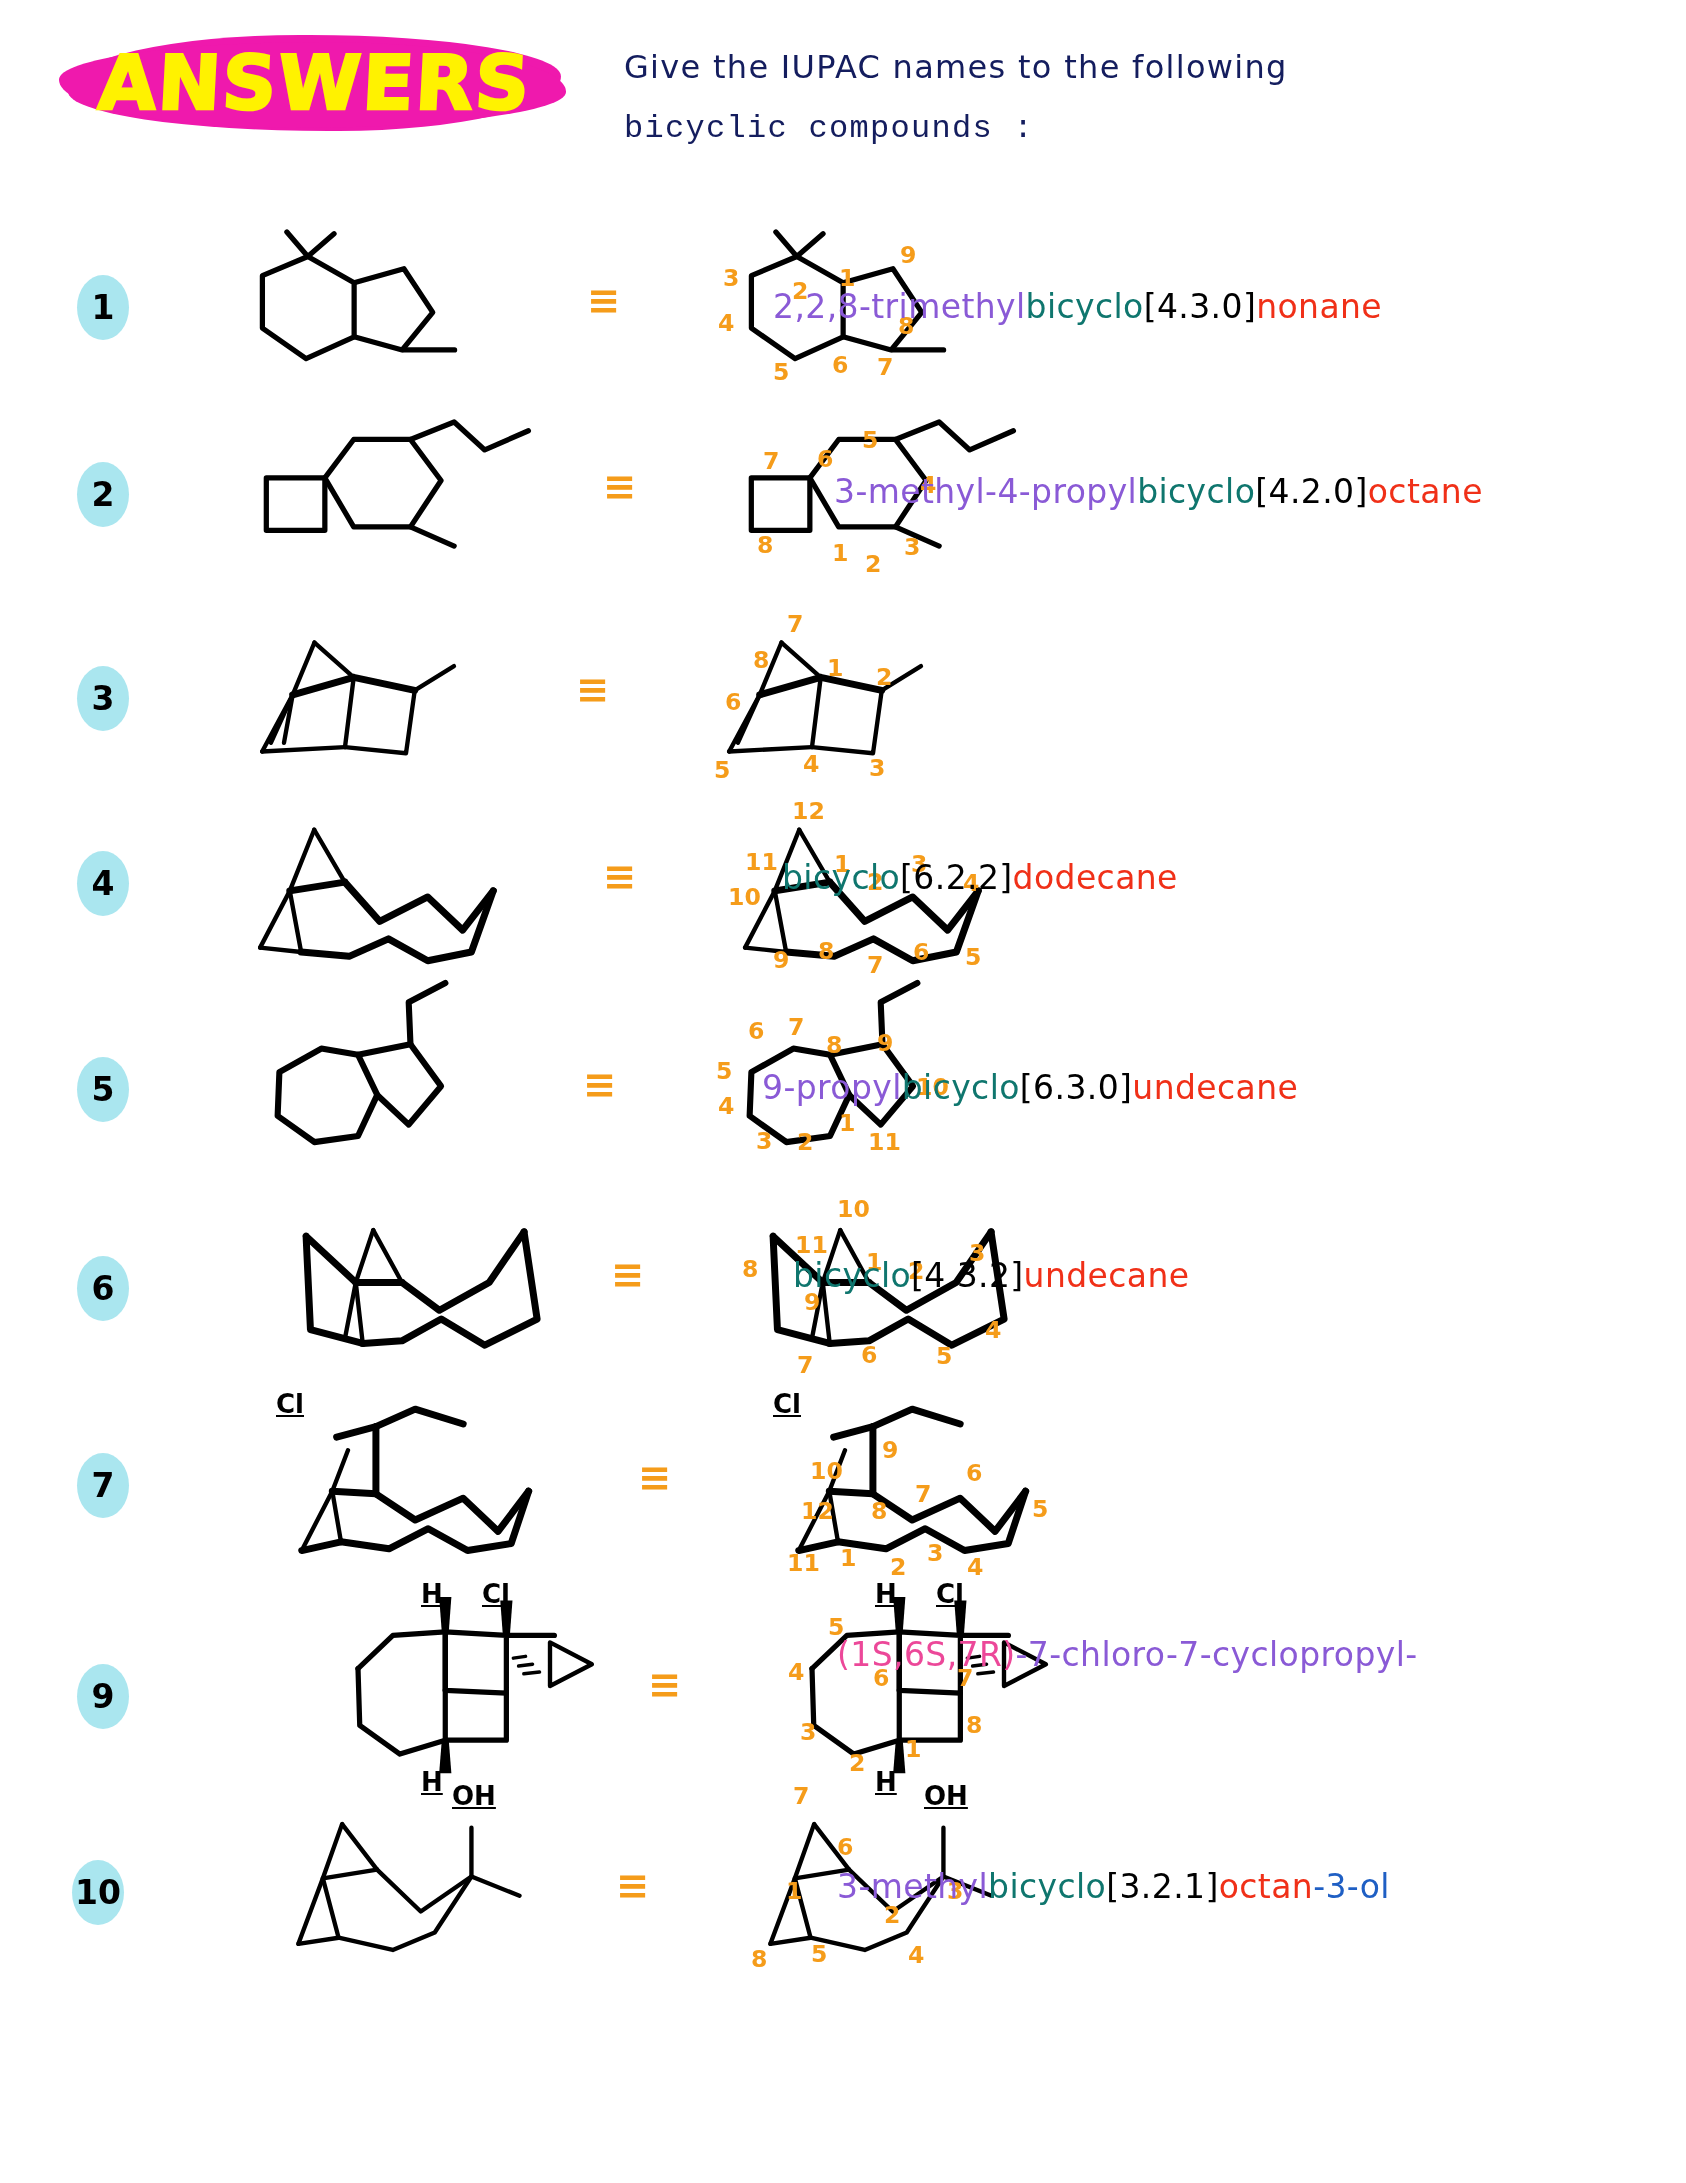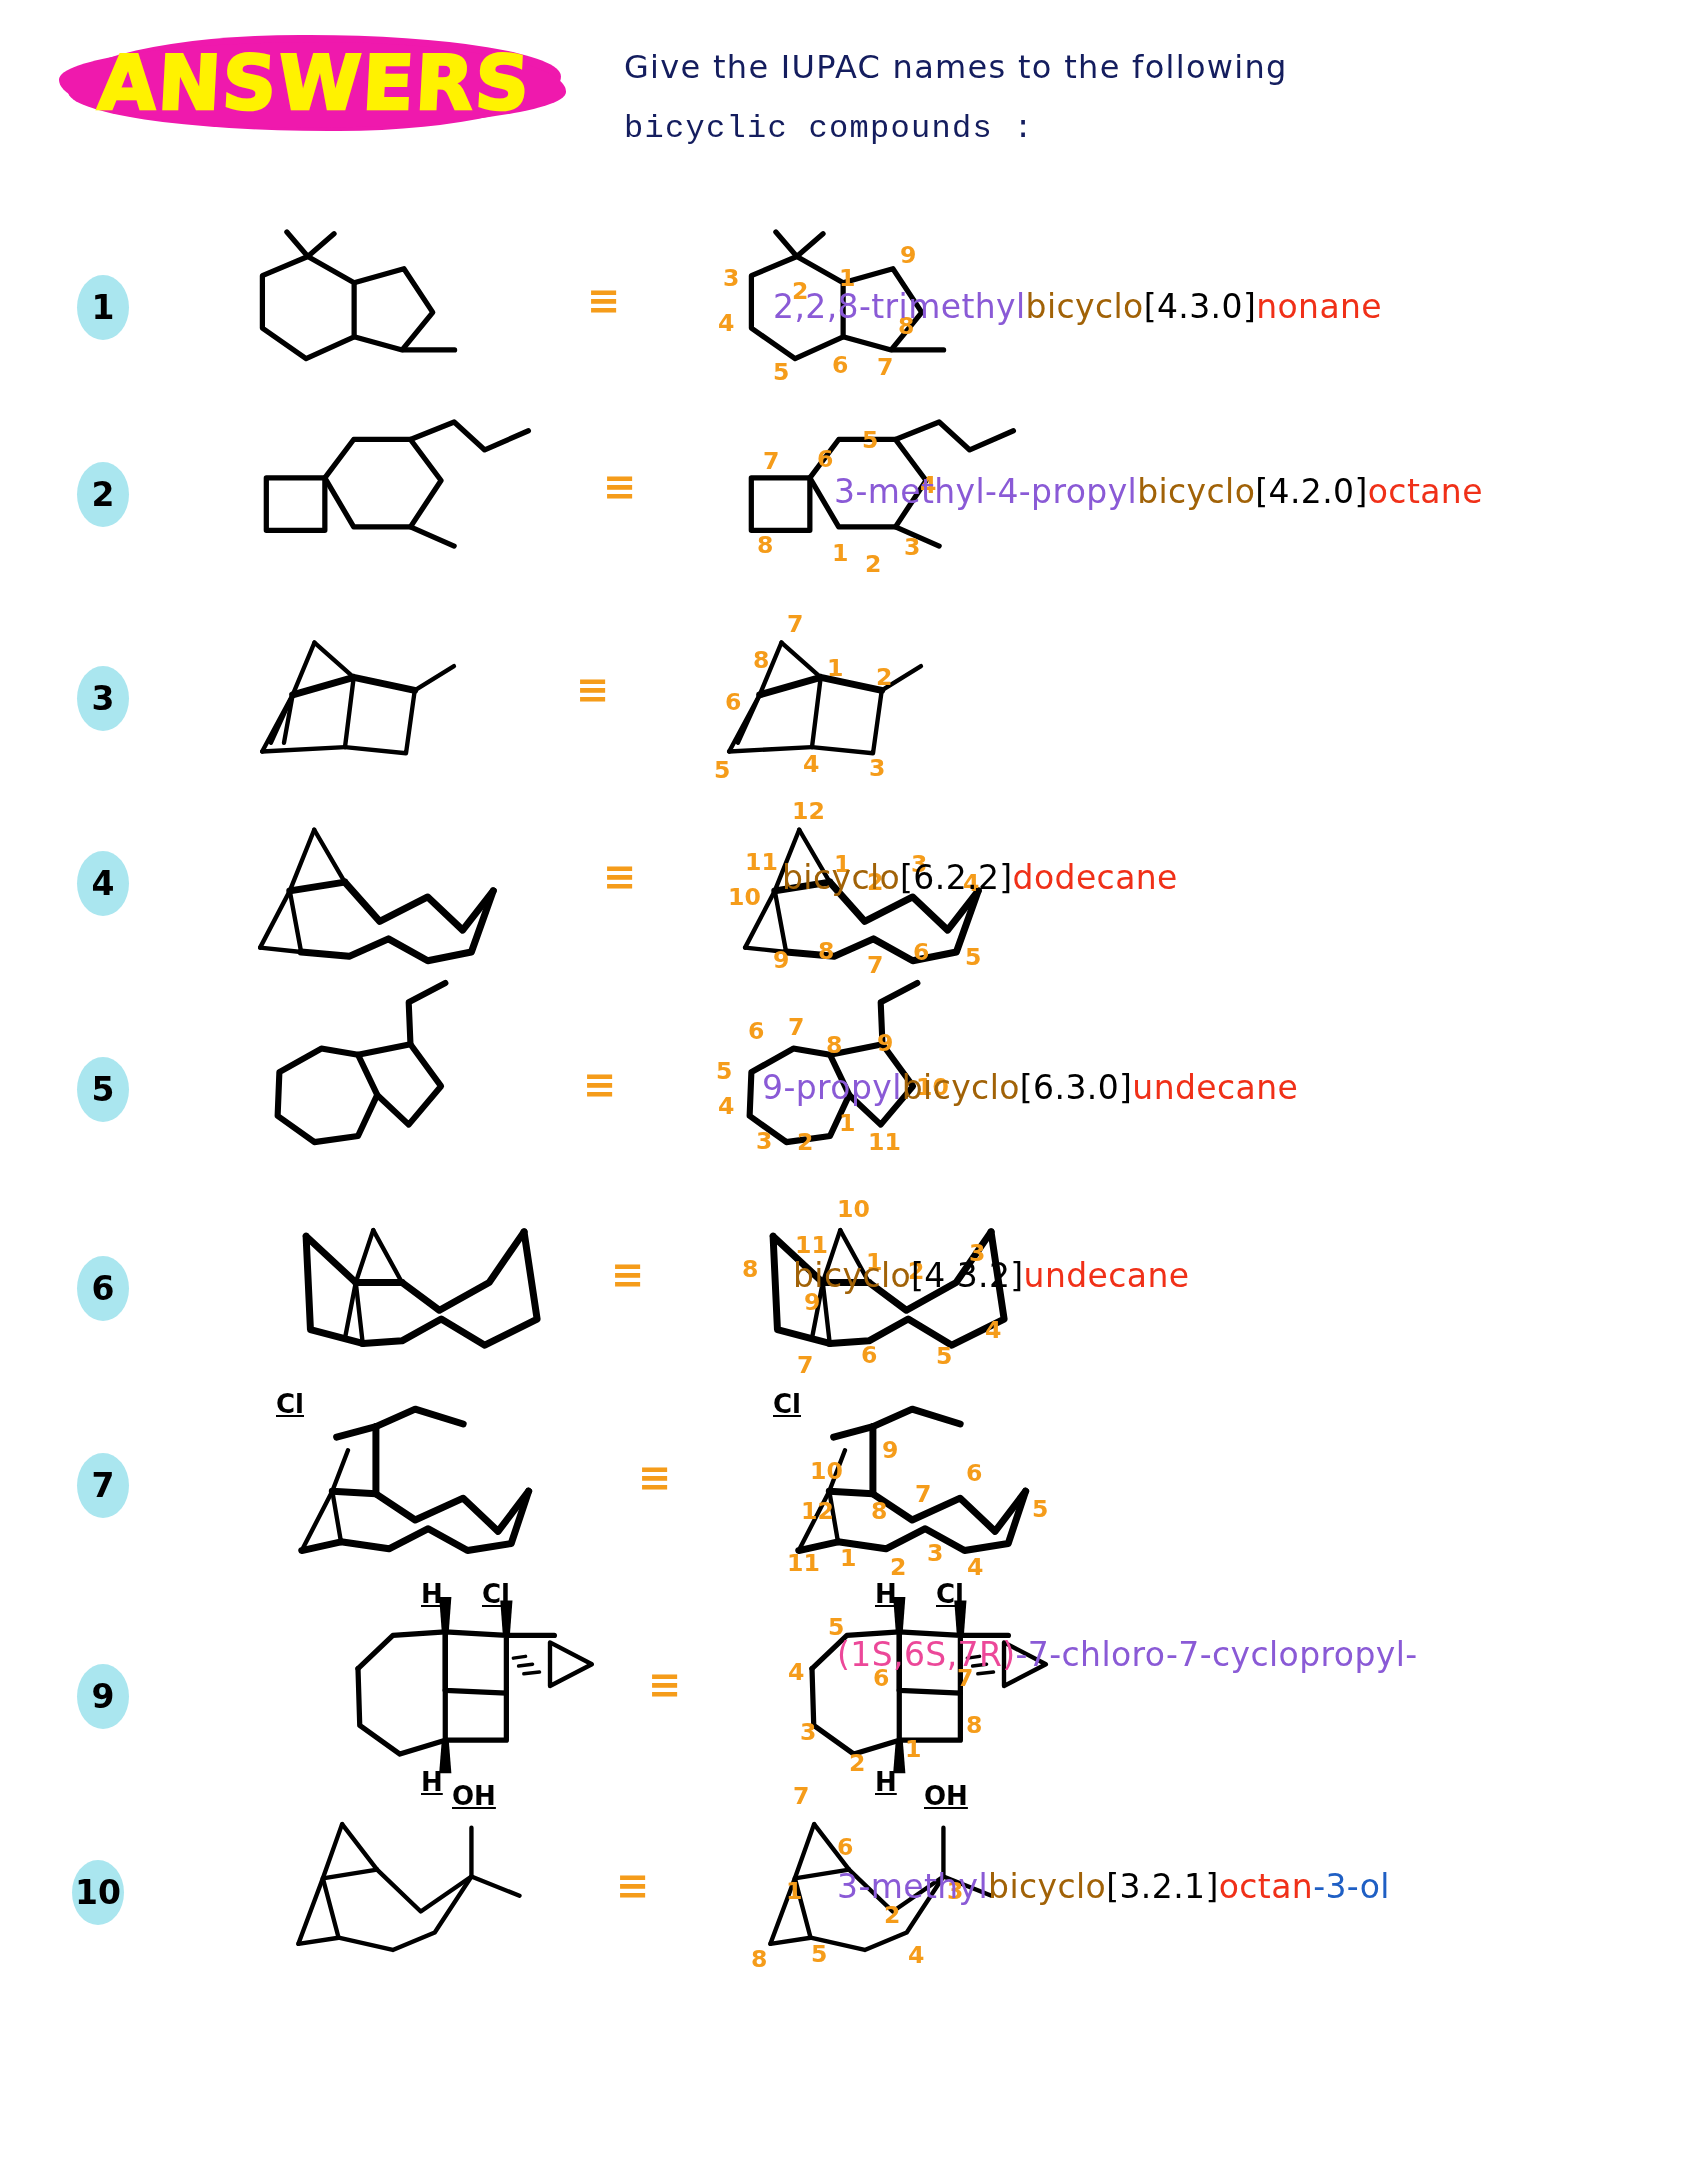--- a/index.html
+++ b/index.html
@@ -87,21 +87,21 @@
   }
 
   .answer {
     position: absolute;
     font-size: 33px;
     letter-spacing: 0.4px;
     white-space: nowrap;
     font-family: "DejaVu Sans", sans-serif;
   }
   .answer .sub   { color: #8a5ad6; }
-  .answer .bicy  { color: #a16207; }
+  .answer .bicy  { color: #0f766e; }
   .answer .brk   { color: #000000; }
   .answer .suffix{ color: #f03018; }
   .answer .ol    { color: #1f5fc4; }
   .answer .stereo{ color: #ec4899; }
   .answer .line2 { display:block; text-align: right; }
 
   
   .lbl {
     position: absolute;
     color: #f59c1a;

